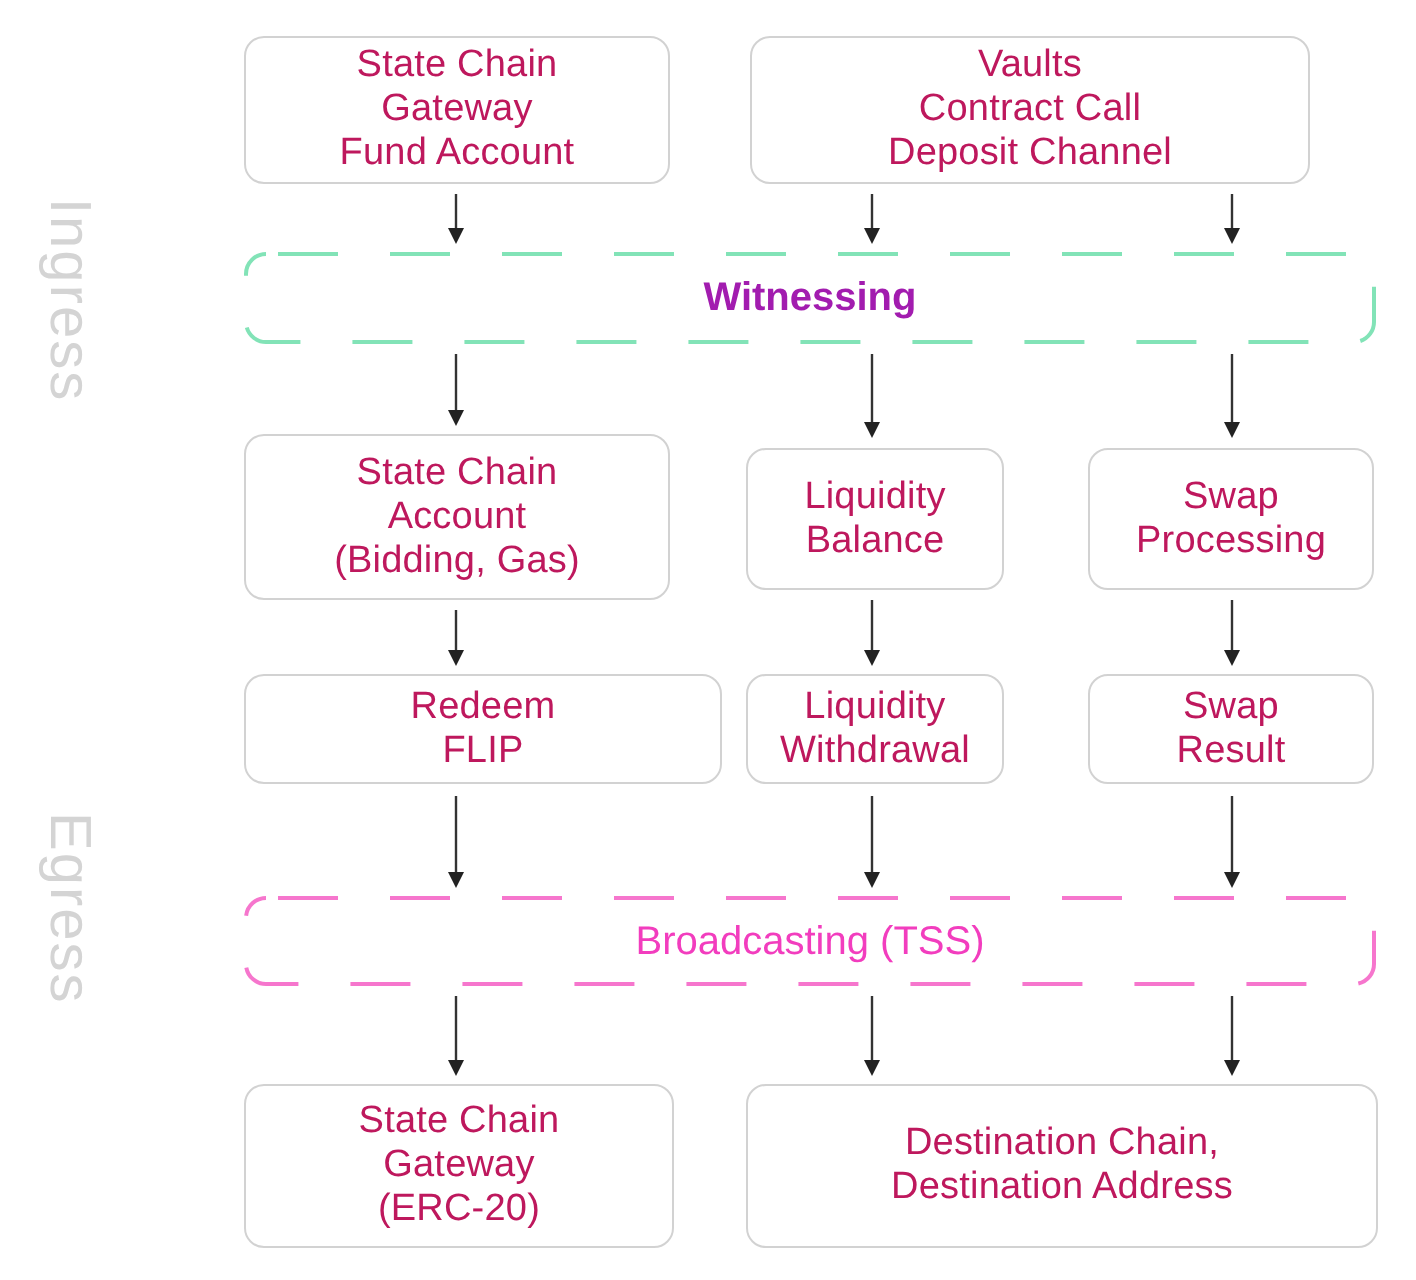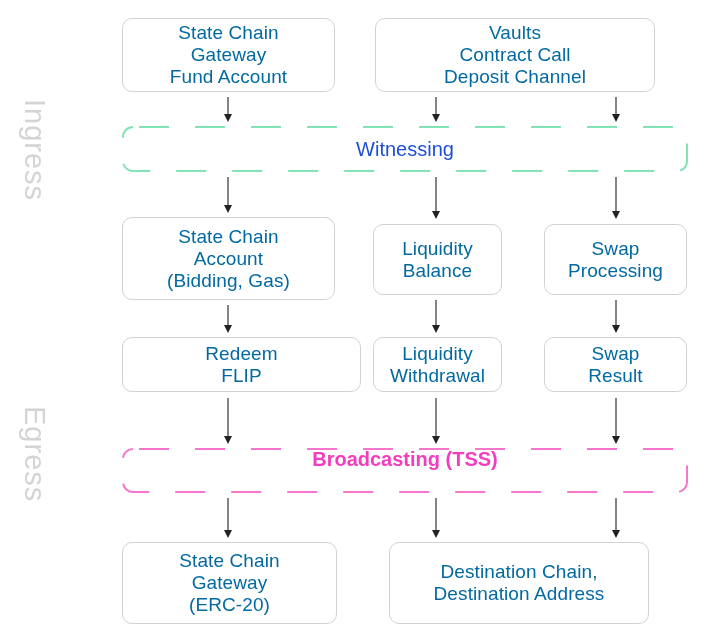--- a/index.html
+++ b/index.html
@@ -17,34 +17,34 @@
     background: #ffffff;
     border: 1px solid #d2d2d2;
     border-radius: 10px;
     display: flex;
     align-items: center;
     justify-content: center;
     text-align: center;
     white-space: pre-line;
     font-size: 19px;
     line-height: 22px;
-    color: #0369a1;
+    color: #be185d;
     letter-spacing: 0.1px;
   }
   .stage-label {
     position: absolute;
     display: flex;
     align-items: center;
     justify-content: center;
     text-align: center;
     font-size: 20px;
     line-height: 22px;
     pointer-events: none;
   }
-  .stage-label.witnessing { color: #1d4ed8; }
+  .stage-label.witnessing { color: #a21caf; font-weight: bold; }
   .stage-label.broadcasting { color: #f23dbe; }
   .side-label {
     position: absolute;
     writing-mode: vertical-rl;
     text-orientation: mixed;
     font-size: 29px;
     color: #d4d4d4;
     letter-spacing: 1px;
     display: flex;
     align-items: center;
@@ -131,21 +131,21 @@
       <line x1="436" y1="498" x2="436" y2="531"></line>
         <polygon points="432,530 440,530 436,538"></polygon>
       </g>
     <g>
       <line x1="616" y1="498" x2="616" y2="531"></line>
         <polygon points="612,530 620,530 616,538"></polygon>
       </g>
   </svg>
 
   <div class="stage-label witnessing" style="left:123px; top:127px; width:564px; height:44px;">Witnessing</div>
-  <div class="stage-label broadcasting" style="left:123px; top:437px; width:564px; height:43px;font-weight:bold;">Broadcasting (TSS)</div>
+  <div class="stage-label broadcasting" style="left:123px; top:449px; width:564px; height:43px;">Broadcasting (TSS)</div>
 
   <div class="node" style="left:122px; top:18px; width:213px; height:74px;">State Chain
 Gateway
 Fund Account</div>
   <div class="node" style="left:375px; top:18px; width:280px; height:74px;">Vaults
 Contract Call
 Deposit Channel</div>
 
   <div class="node" style="left:122px; top:217px; width:213px; height:83px;">State Chain
 Account
@@ -158,16 +158,16 @@
   <div class="node" style="left:122px; top:337px; width:239px; height:55px;">Redeem
 FLIP</div>
   <div class="node" style="left:373px; top:337px; width:129px; height:55px;">Liquidity
 Withdrawal</div>
   <div class="node" style="left:544px; top:337px; width:143px; height:55px;">Swap
 Result</div>
 
   <div class="node" style="left:122px; top:542px; width:215px; height:82px;">State Chain
 Gateway
 (ERC-20)</div>
-  <div class="node" style="left:373px; top:542px; width:260px; height:82px;margin-left:16px;">Destination Chain,
+  <div class="node" style="left:373px; top:542px; width:316px; height:82px;">Destination Chain,
 Destination Address</div>
 
 </div>
 
 </body></html>

